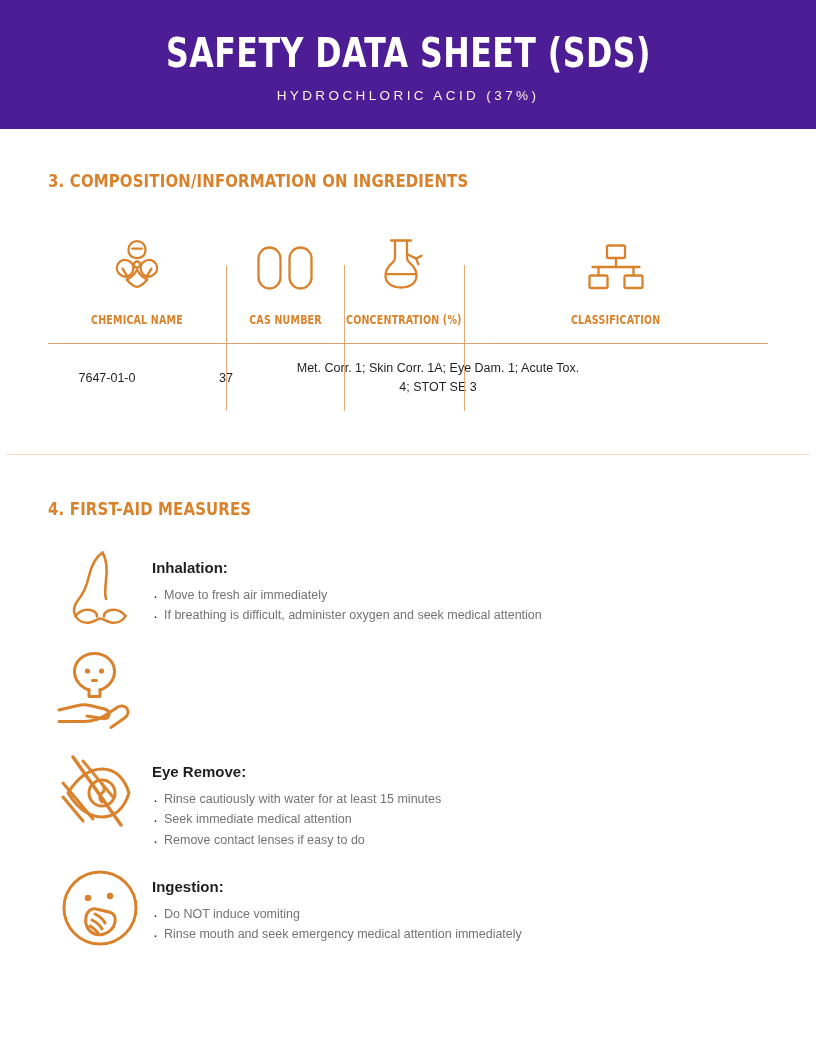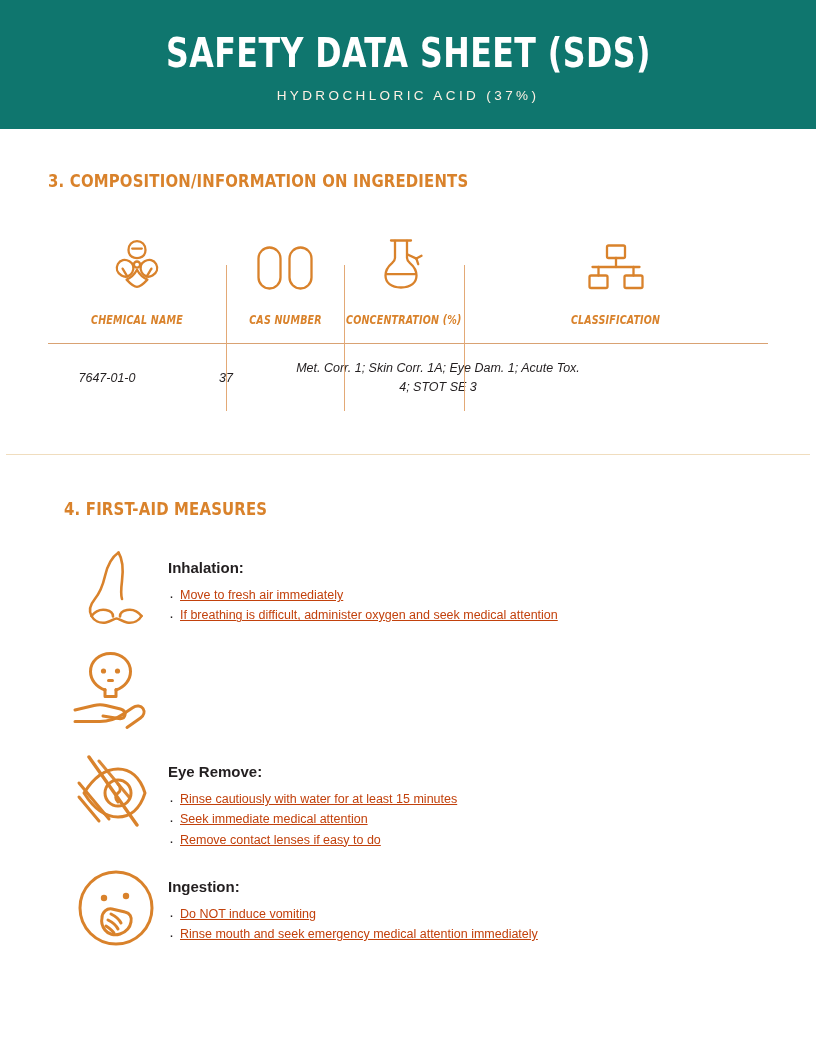--- a/index.html
+++ b/index.html
@@ -14,21 +14,21 @@
     font-family: "Liberation Sans", sans-serif;
     color: #231f20;
     position: relative;
     overflow: hidden;
   }
 
   
   .header {
     width: 816px;
     height: 129px;
-    background: #0f766e;
+    background: #4c1d95;
     display: flex;
     flex-direction: column;
     align-items: center;
     justify-content: center;
     padding-top: 6px;
   }
 
   .header-title {
     font-family: "DejaVu Sans Condensed", "Liberation Sans Narrow", "Liberation Sans", sans-serif;
     font-weight: 700;
@@ -69,21 +69,20 @@
     position: absolute;
     top: 170px;
     left: 48px;
     width: 720px;
   }
 
   .table-wrap {
     margin-top: 38px;
     width: 720px;
     position: relative;
-    font-style: italic;
   }
 
   .table-row-head {
     display: flex;
     align-items: flex-end;
     height: 114px;
   }
 
   .col {
     display: flex;
@@ -168,21 +167,21 @@
     left: 6px;
     width: 804px;
     height: 1px;
     background: #f0ddbe;
   }
 
   
   .section-4 {
     position: absolute;
     top: 498px;
-    left: 64px;
+    left: 48px;
     width: 730px;
   }
 
   .aid-list {
     margin-top: 26px;
   }
 
   .aid-item {
     display: flex;
     align-items: flex-start;
@@ -212,24 +211,23 @@
     margin-bottom: 9px;
   }
 
   .aid-bullets {
     list-style: none;
   }
 
   .aid-bullets li {
     font-size: 12.5px;
     line-height: 1.62;
-    color: #c2410c;
+    color: #737373;
     padding-left: 12px;
     position: relative;
-    text-decoration: underline;
   }
 
   .aid-bullets li::before {
     content: "\00B7";
     position: absolute;
     left: 1px;
     top: -1px;
     font-size: 15px;
     color: #231f20;
   }

